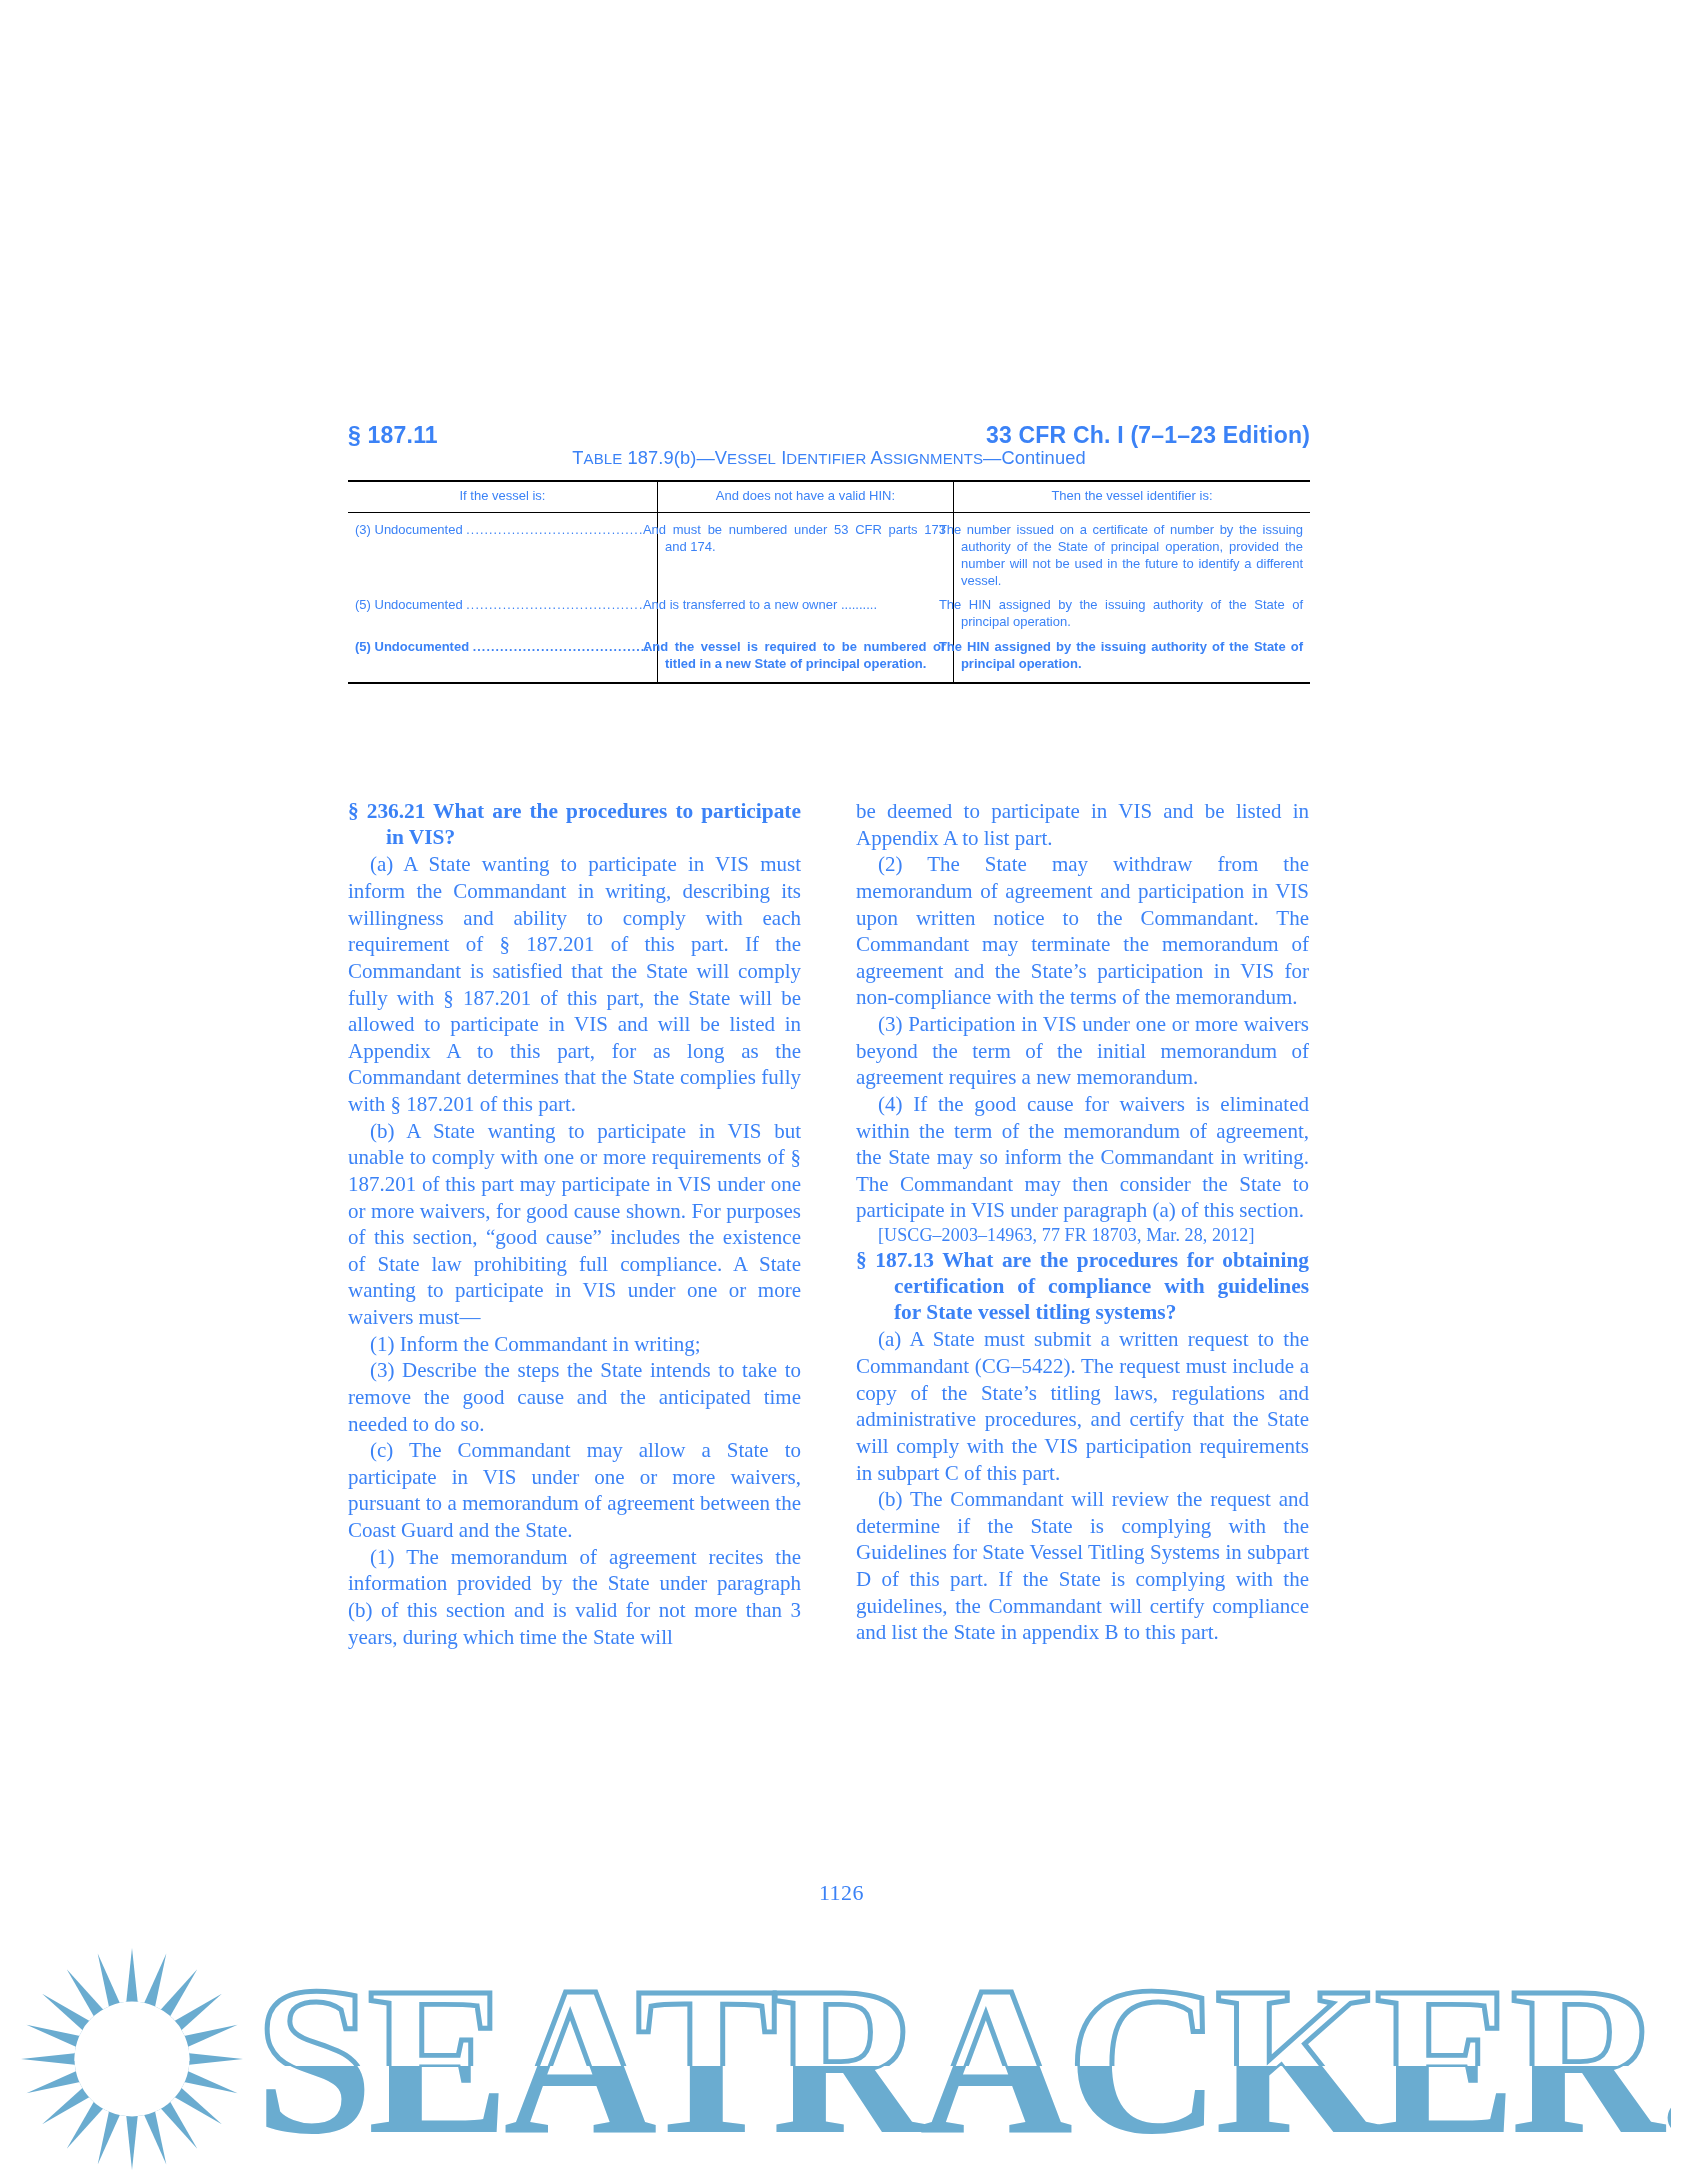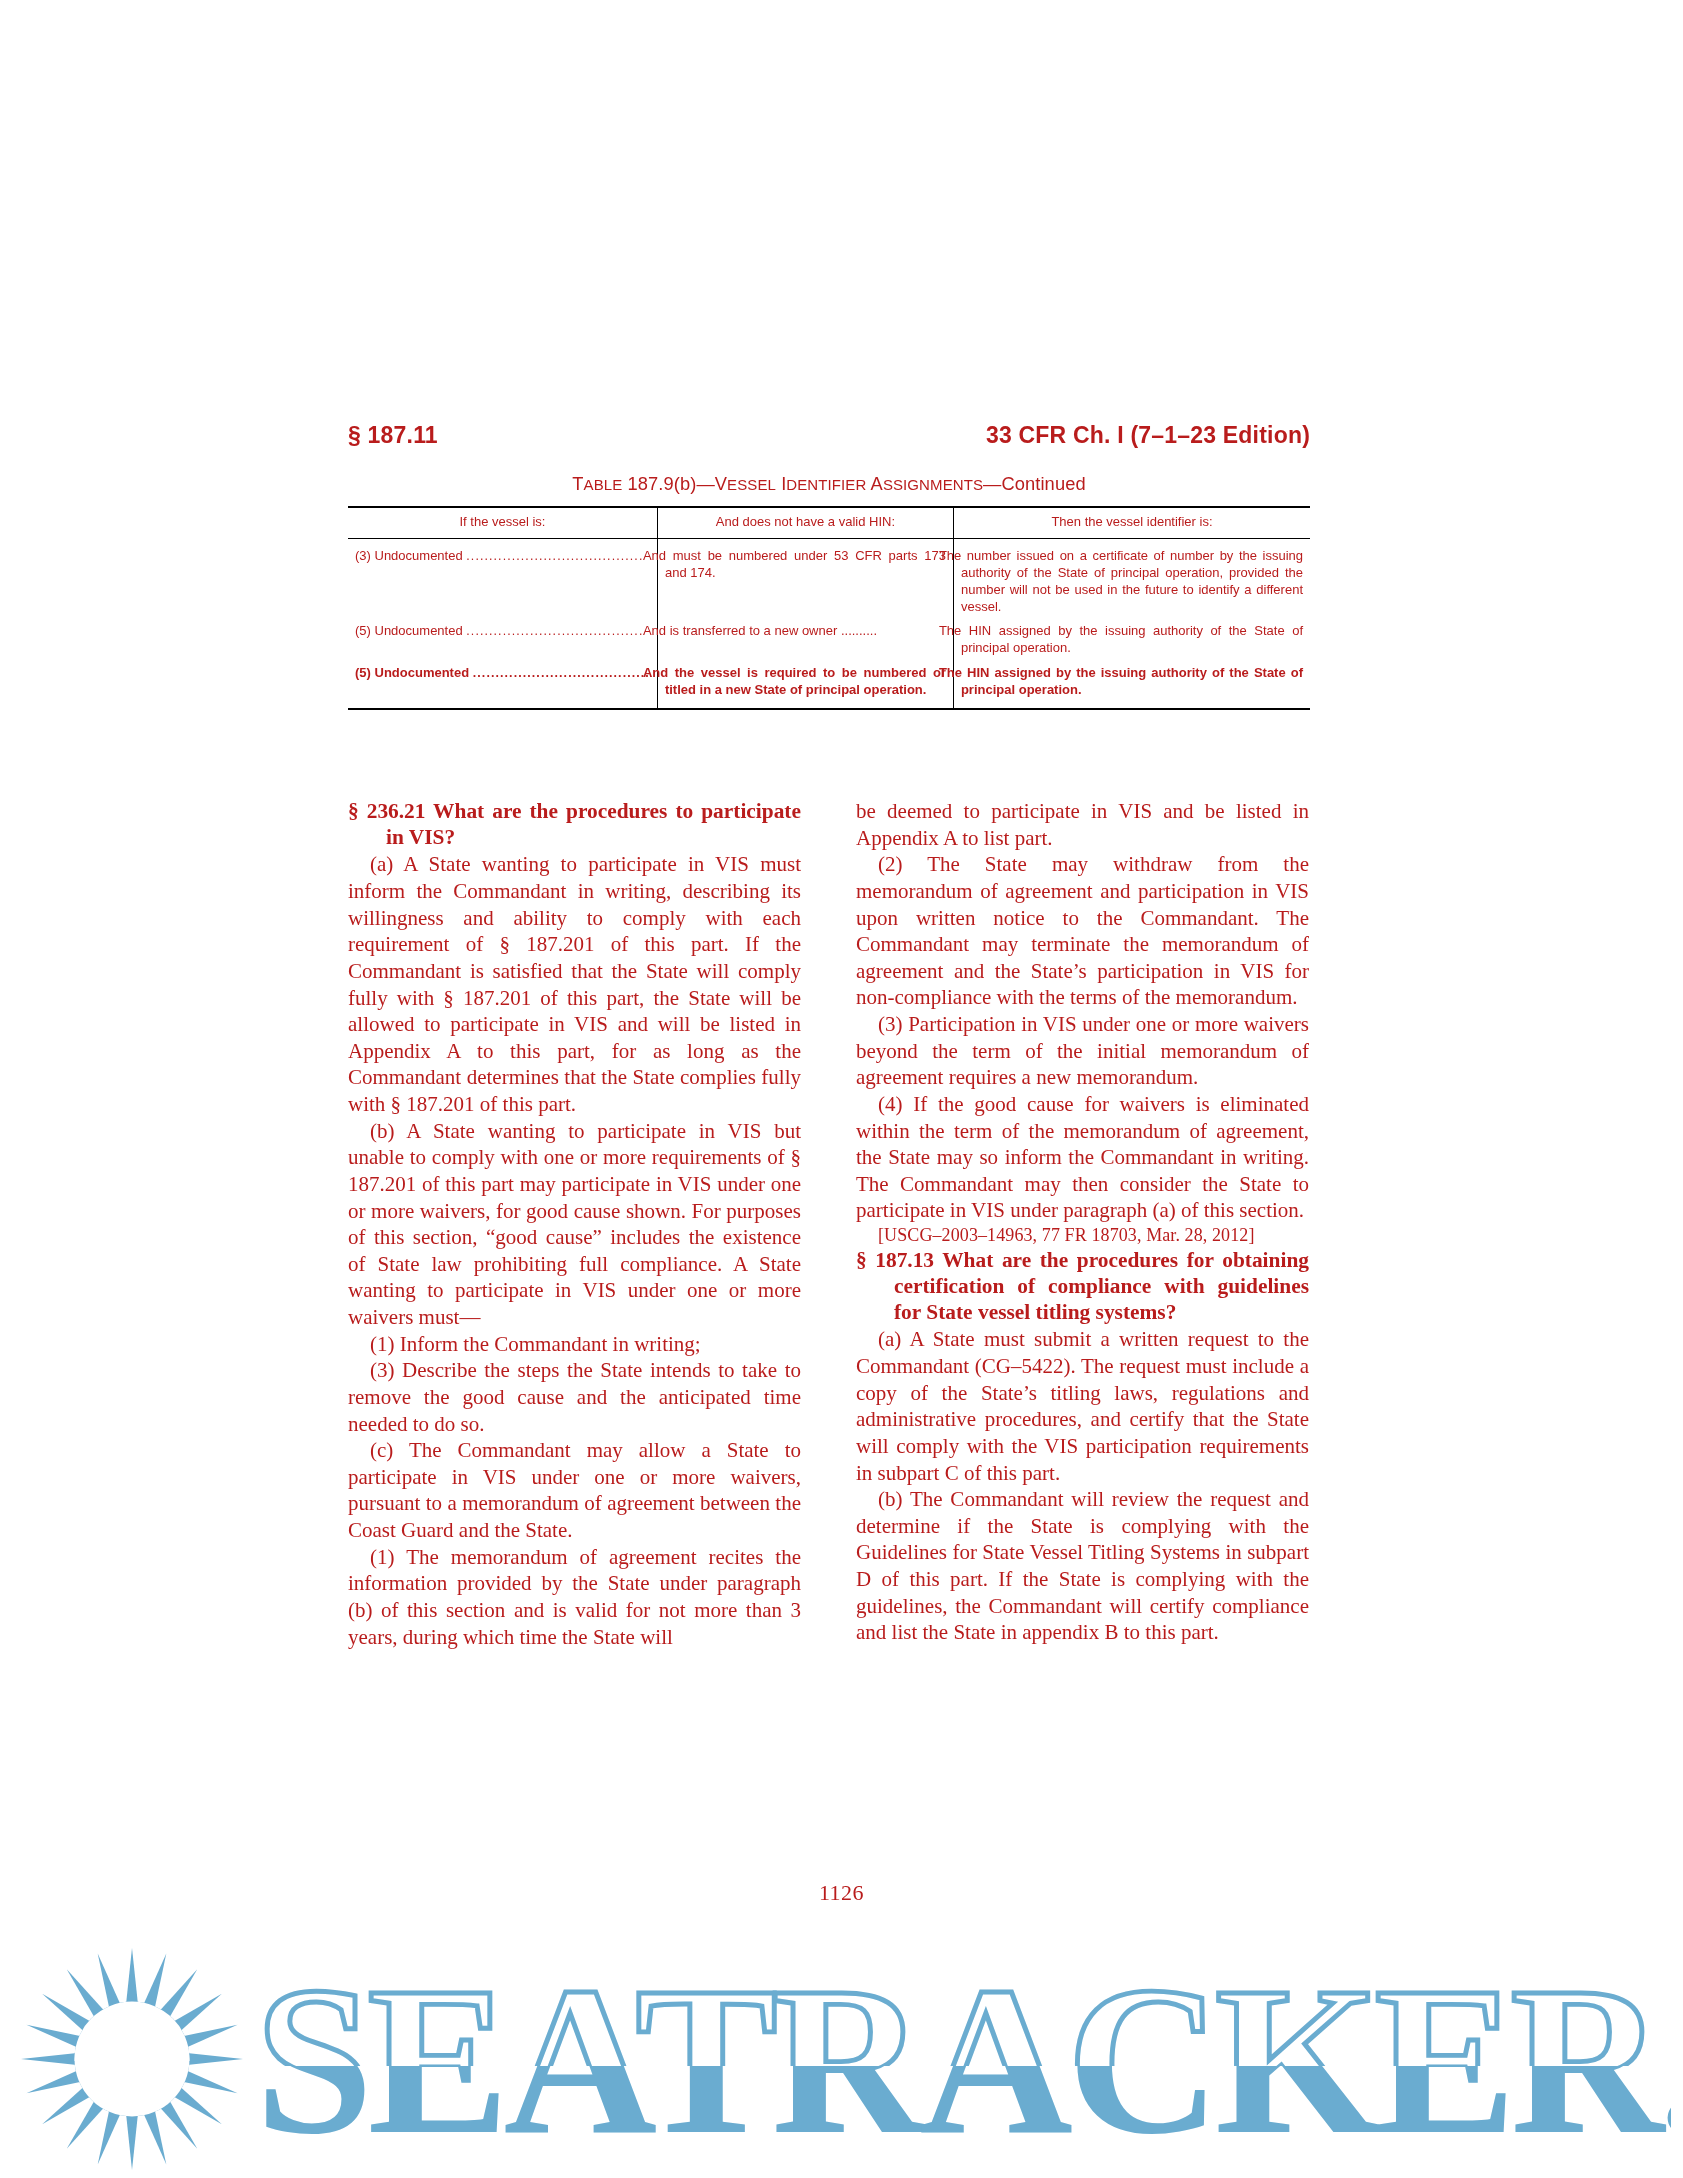--- a/index.html
+++ b/index.html
@@ -7,21 +7,21 @@
     padding: 0;
     background: #ffffff;
   }
   .page {
     position: relative;
     width: 1683px;
     height: 2178px;
     background: #ffffff;
     overflow: hidden;
     font-family: "Liberation Serif", "DejaVu Serif", serif;
-    color: #b91c1c;
+    color: #3b82f6;
   }
 
   
   .runhead {
     position: absolute;
     left: 348px;
     top: 422px;
     width: 962px;
     display: flex;
     justify-content: space-between;
@@ -36,21 +36,21 @@
   .runhead-right {
     font-size: 23px;
     font-weight: bold;
     letter-spacing: 0.2px;
   }
 
   
   .table-wrap {
     position: absolute;
     left: 348px;
-    top: 473px;
+    top: 447px;
     width: 962px;
   }
   .table-caption {
     text-align: center;
     font-family: "Liberation Sans", "DejaVu Sans", sans-serif;
     font-size: 18.3px;
     letter-spacing: 0.1px;
     margin-bottom: 11px;
     white-space: nowrap;
   }

